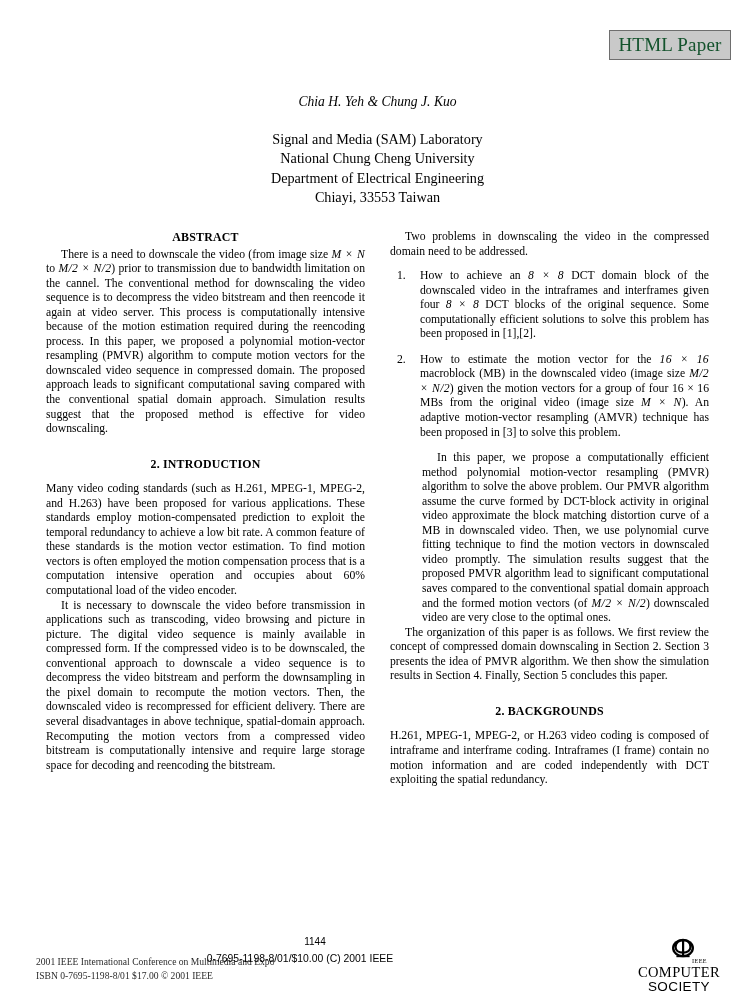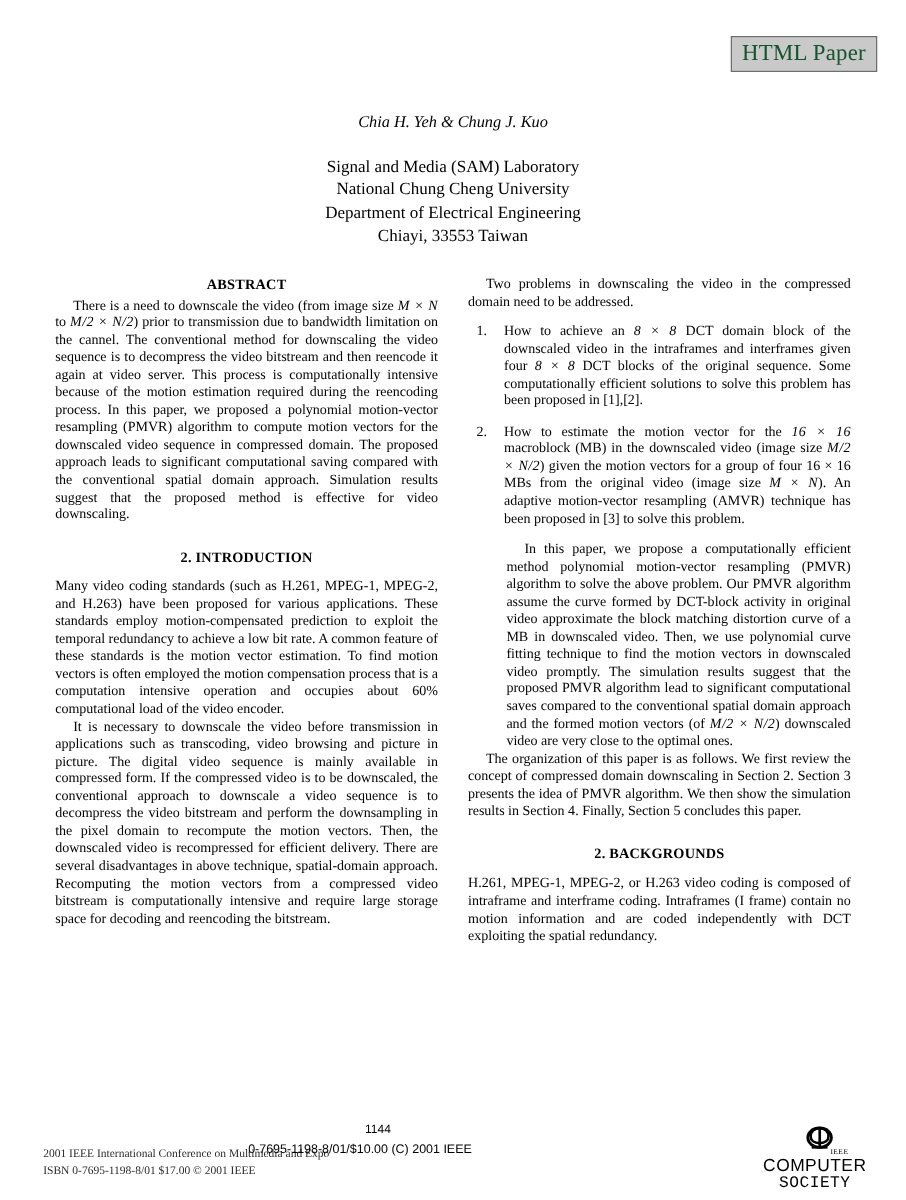--- a/index.html
+++ b/index.html
@@ -177,28 +177,28 @@
   .logo .ieee-tiny {
     position: absolute;
     left: 30px;
     top: 19px;
     font-size: 6.2px;
     font-family: "Liberation Serif", serif;
     letter-spacing: 0.4px;
     color: #000;
   }
   .logo .cs1 {
-    font-family: Liberation Sans, sans-serif;
+    font-family: Liberation Serif, serif;
     font-size: 14.5px;
     letter-spacing: 0.4px;
     line-height: 15px;
     margin-top: 1px;
   }
   .logo .cs2 {
-    font-family: Liberation Mono, monospace;
+    font-family: Liberation Sans, sans-serif;
     font-size: 13.5px;
     letter-spacing: 0.4px;
     line-height: 14px;
   }
   .sc { font-variant: small-caps; }
 </style>
 </head>
 <body>
 
 <div class="page">

